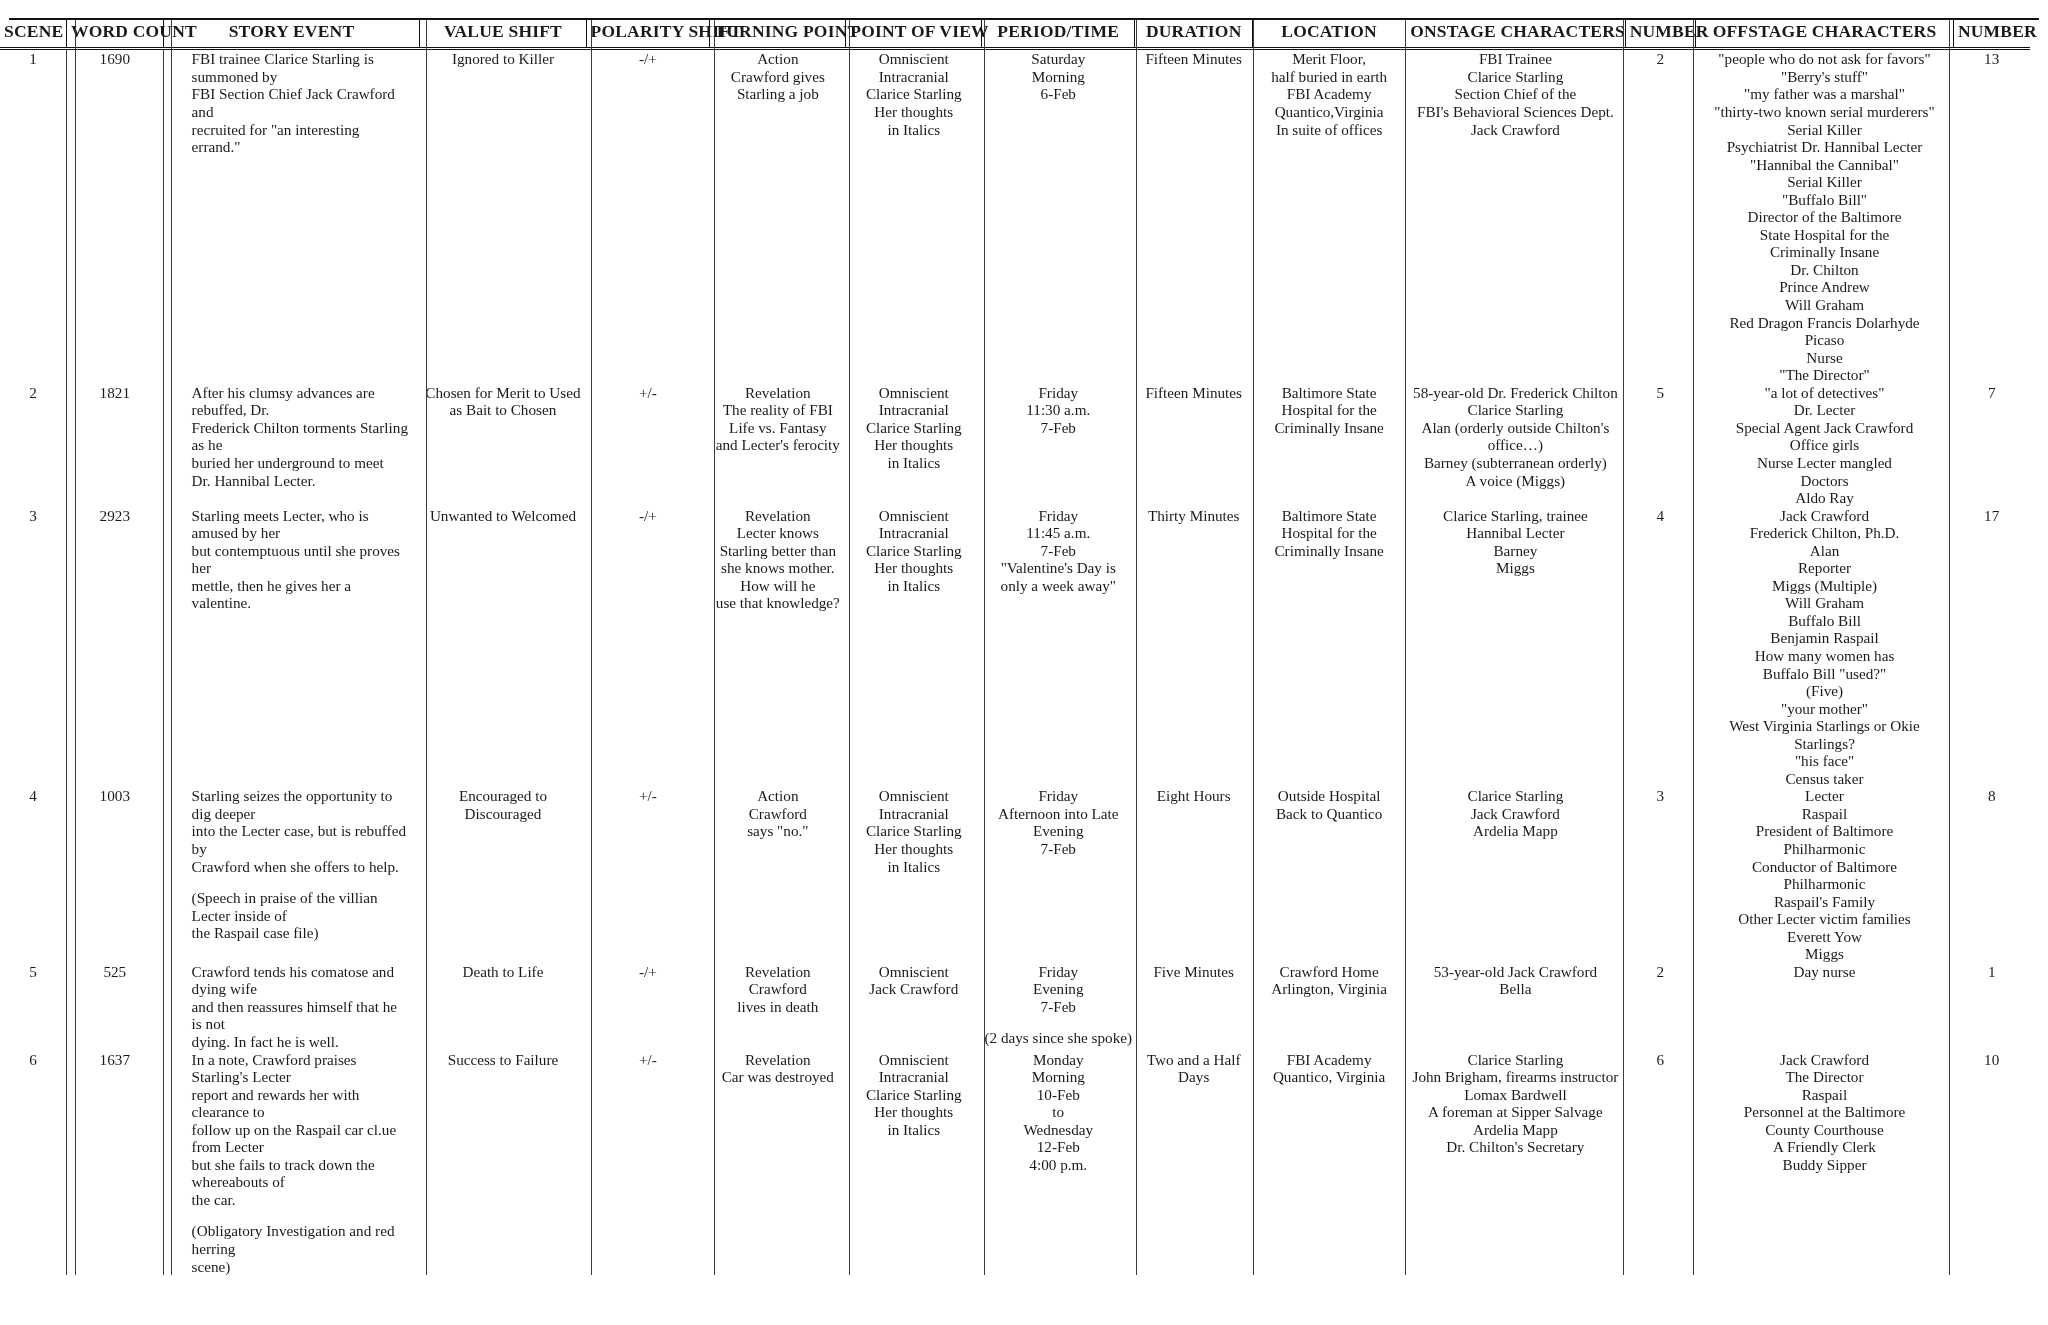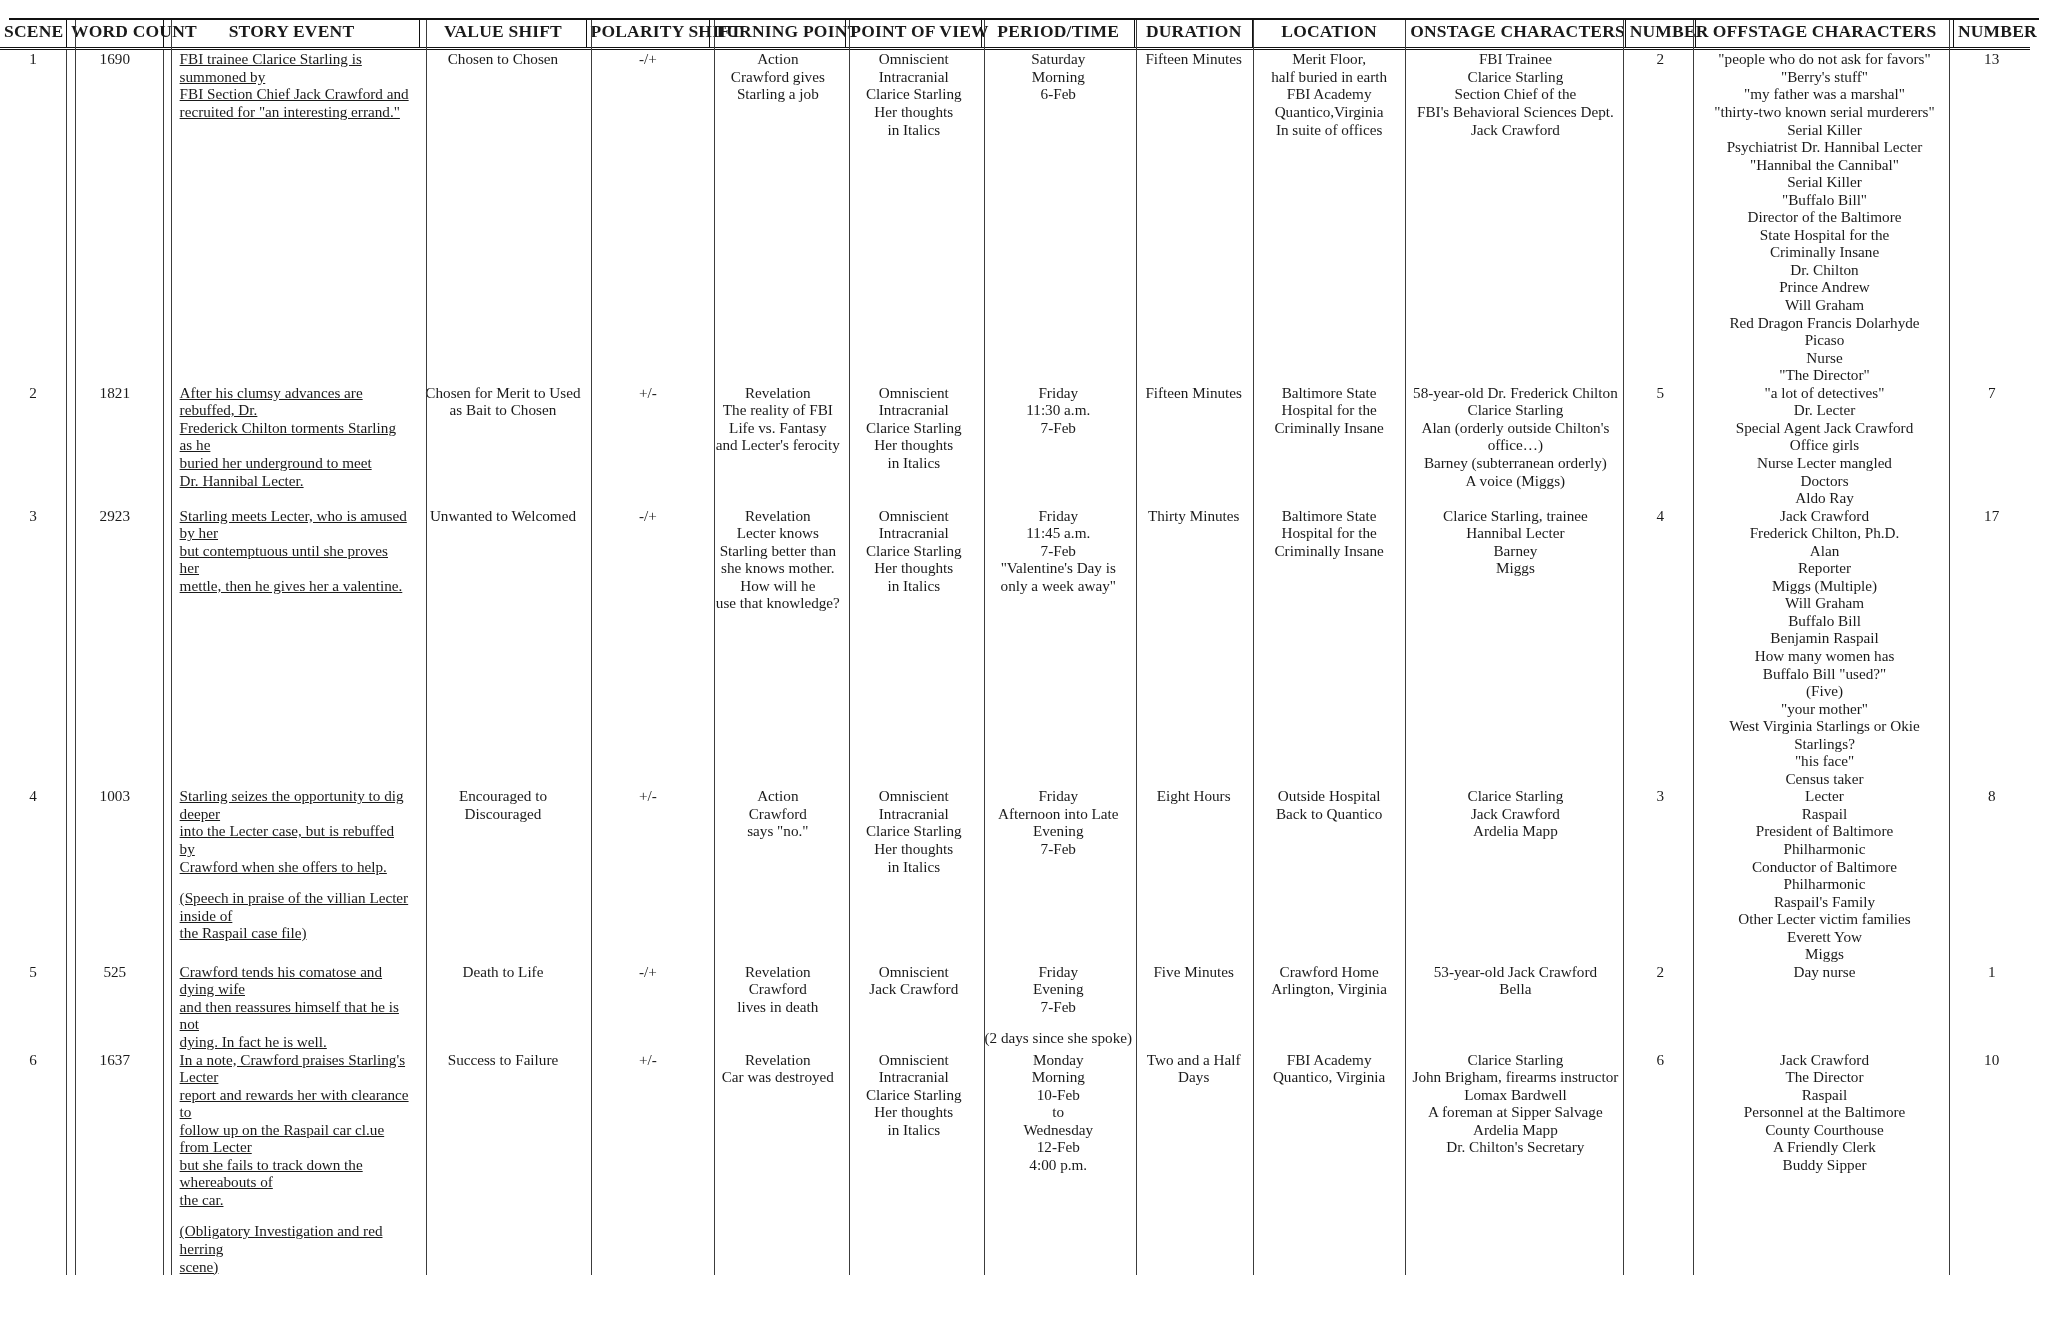--- a/index.html
+++ b/index.html
@@ -61,23 +61,22 @@
     padding: 9px 6px 6px 6px;
     border-right: 1px solid #3c3c3c;
   }
   tbody td.last-col { border-right: 0; font-family: Liberation Serif, serif; }
   tbody td.col-scene,
   tbody td.col-words {
     border-right: 1px solid #3c3c3c;
   }
   tbody td.col-event {
     text-align: left;
-    padding-left: 16px;
+    padding-left: 28px;
     padding-right: 10px;
-    text-decoration: underline;
   }
   tbody tr.data-row td {
     border-bottom: 0;
   }
   
   tbody tr.data-row + tr.data-row td { }
 
   .cell-lines > div { display: block; }
   .gap { height: 14px; }
 
@@ -170,21 +169,21 @@
           </td>
           <td class="col-event">
             <div class="cell-lines">
               <div>FBI trainee Clarice Starling is summoned by</div>
               <div>FBI Section Chief Jack Crawford and</div>
               <div>recruited for "an interesting errand."</div>
             </div>
           </td>
           <td class="col-valshift">
             <div class="cell-lines">
-              <div>Chosen to Chosen</div>
+              <div>Ignored to Killer</div>
             </div>
           </td>
           <td class="col-polarity">
             <div class="cell-lines">
               <div>-/+</div>
             </div>
           </td>
           <td class="col-turning">
             <div class="cell-lines">
               <div>Action</div>

